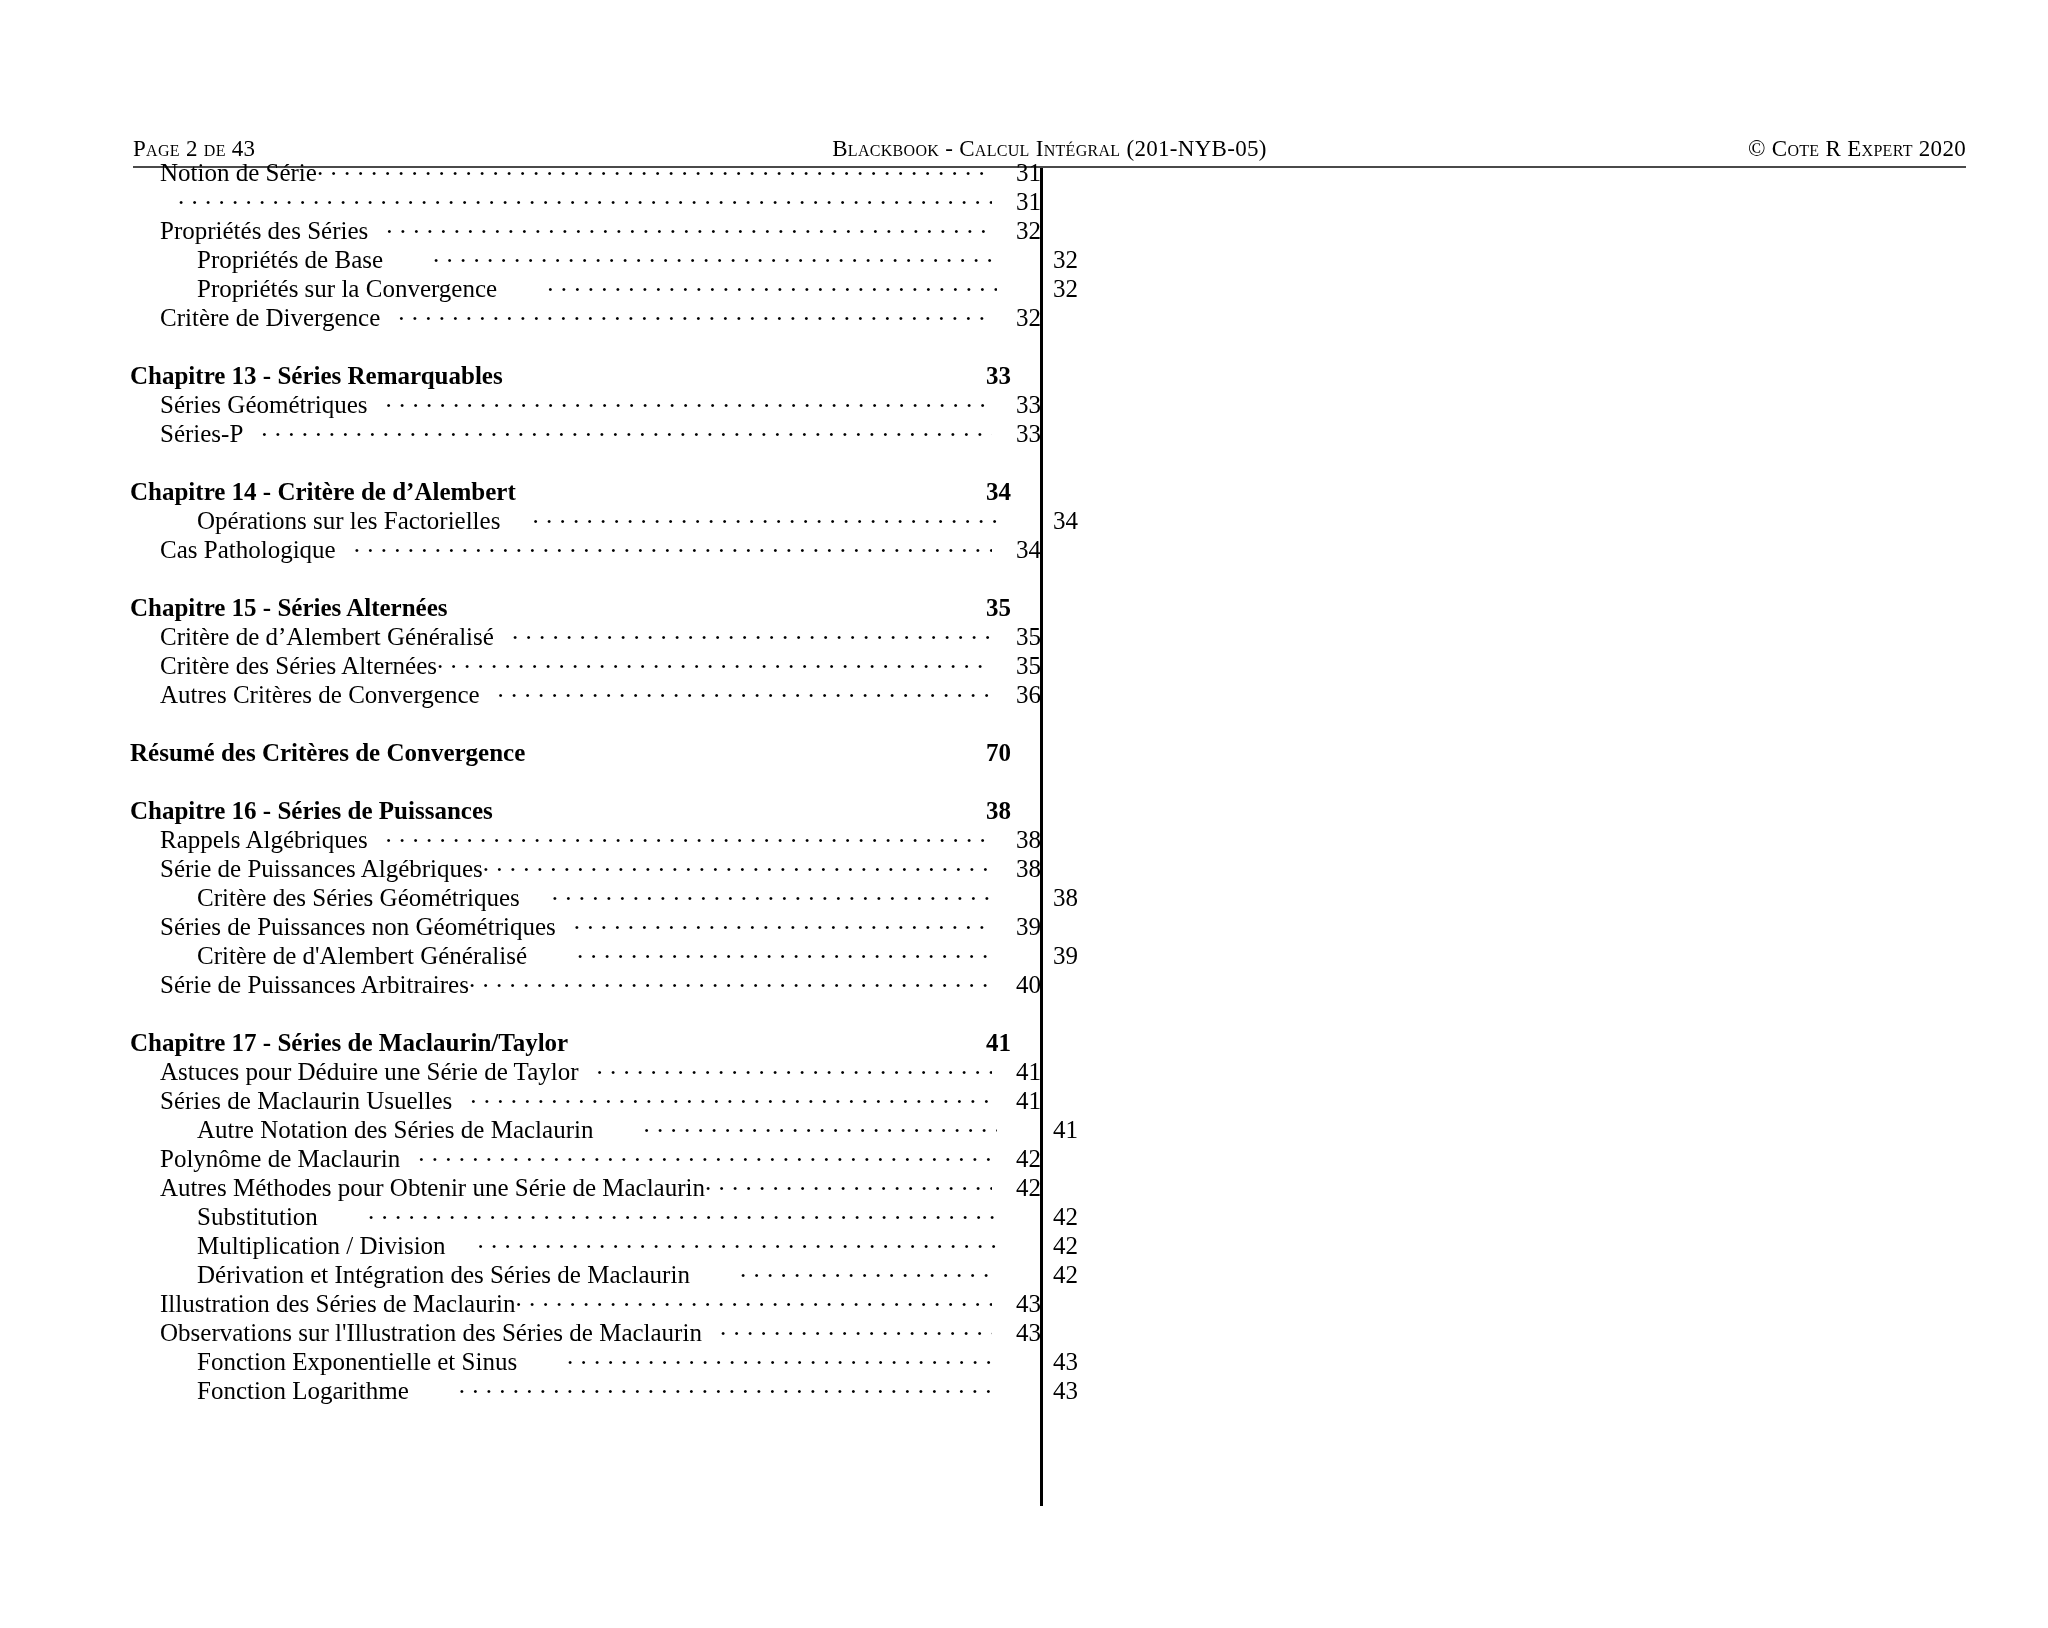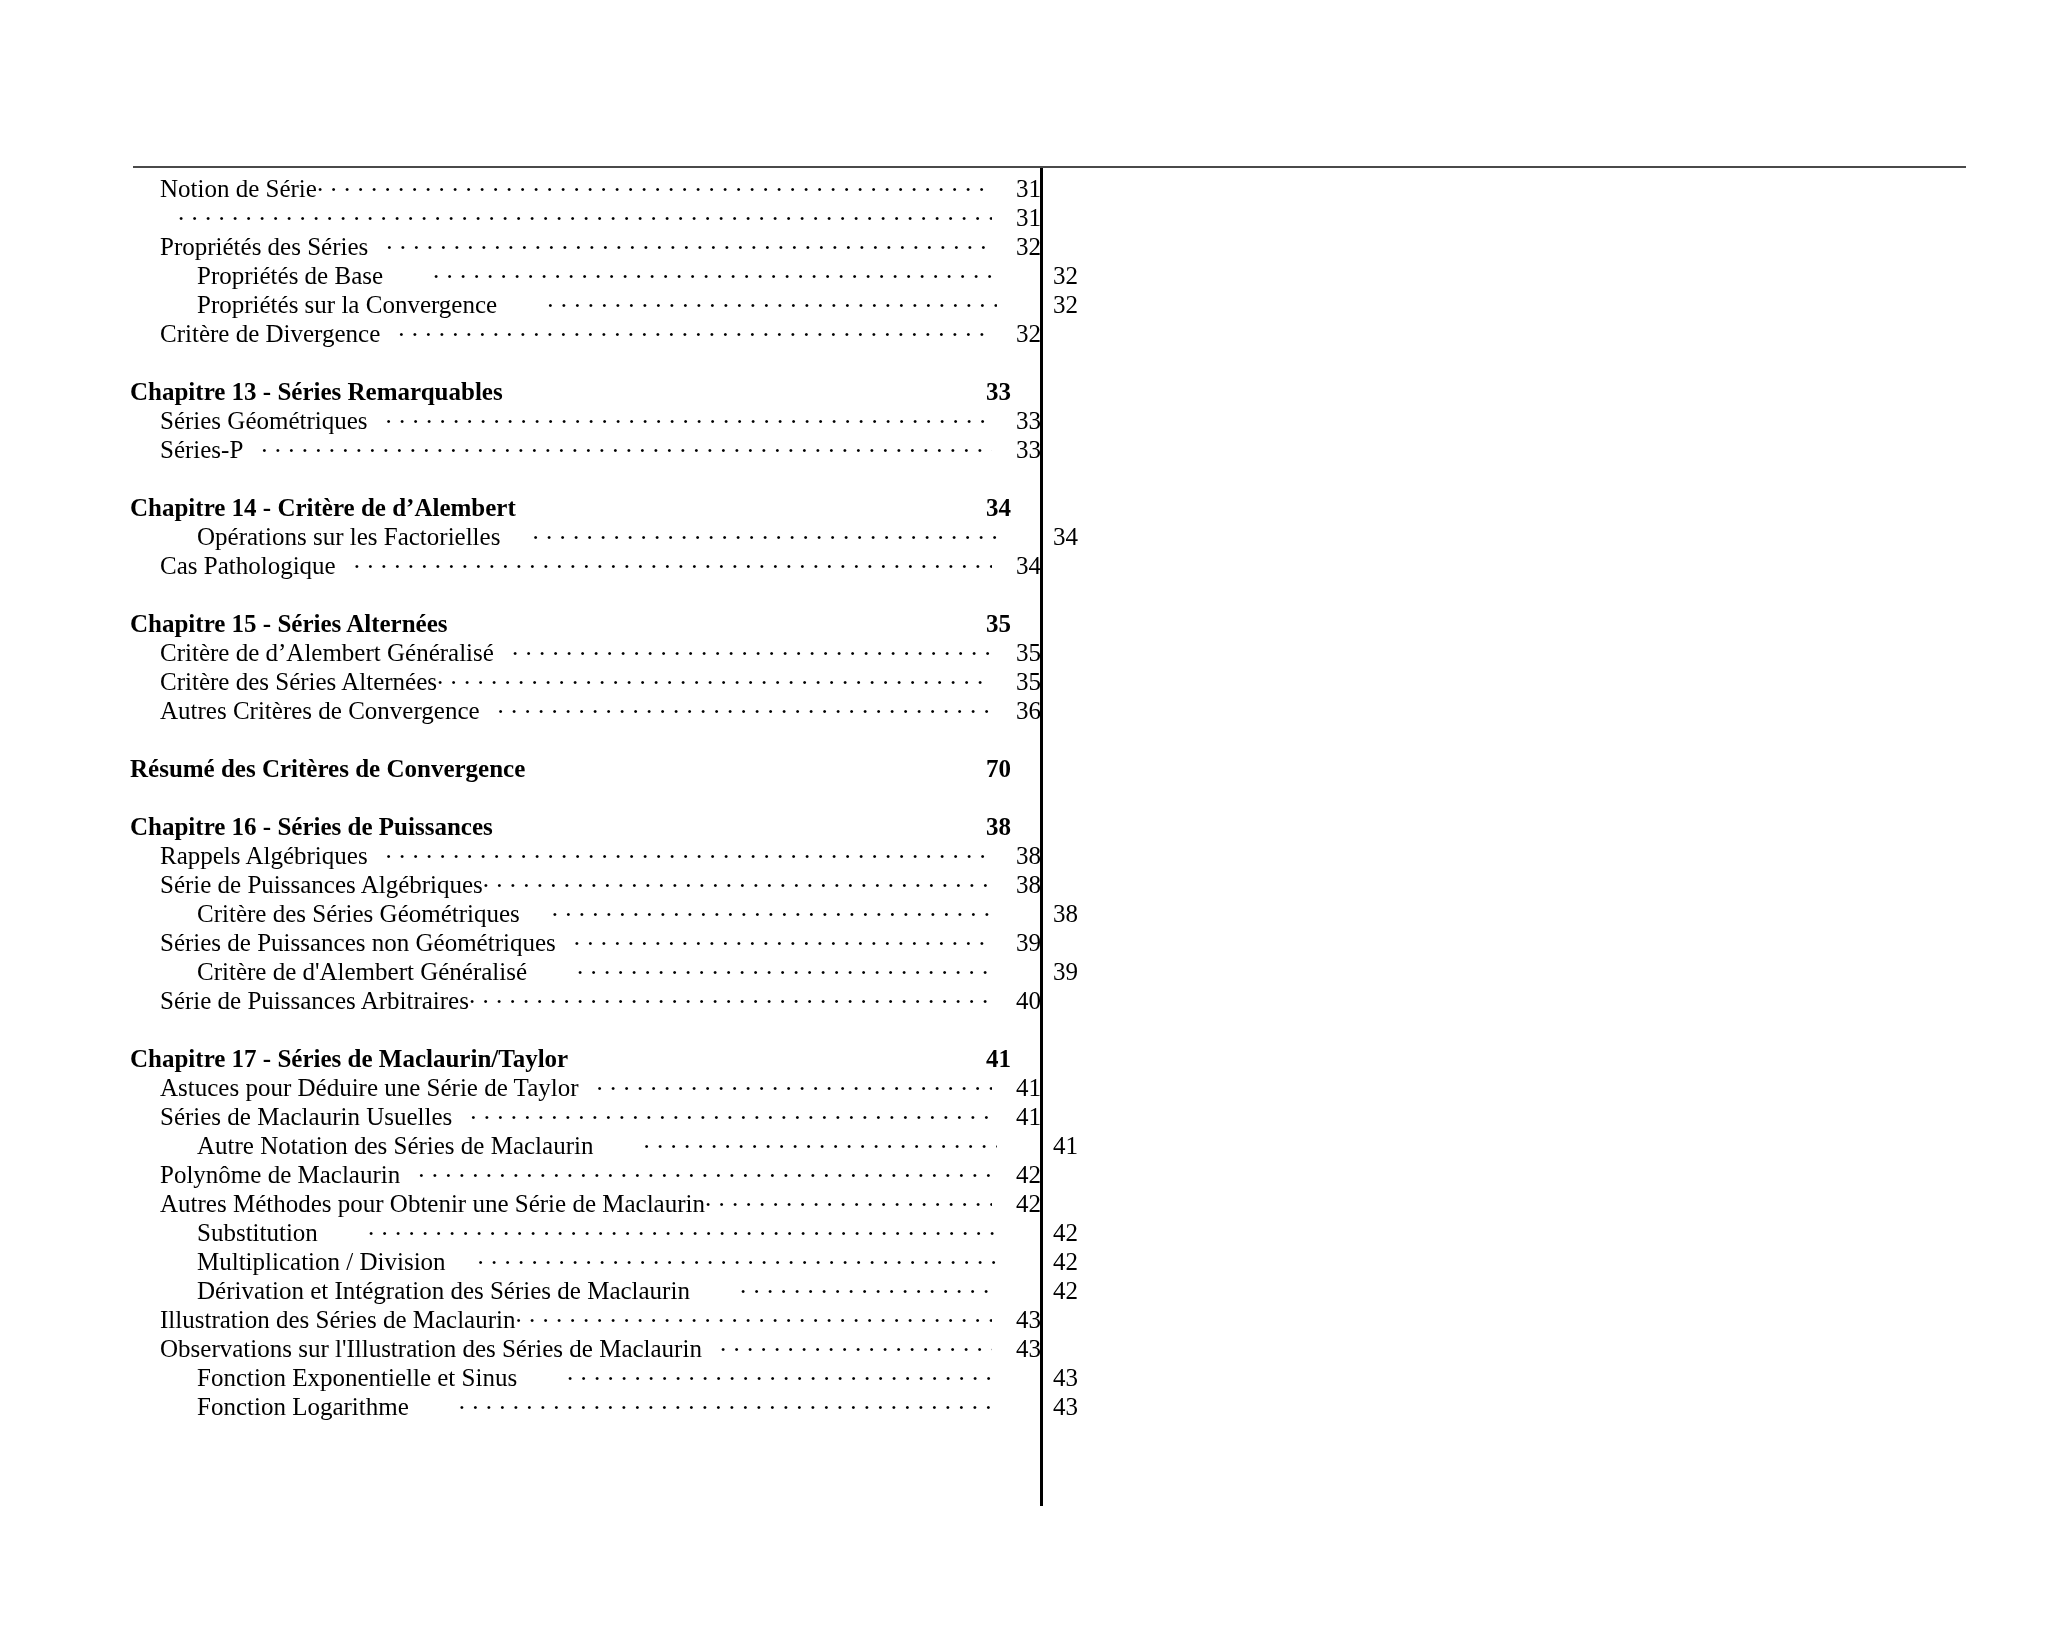--- a/index.html
+++ b/index.html
@@ -57,21 +57,21 @@
     top: 168px;
     width: 3px;
     height: 1338px;
     background: #000000;
   }
 
   
   .toc {
     position: absolute;
     left: 130px;
-    top: 172px;
+    top: 156px;
     width: 910px;
   }
 
   .toc-row {
     display: flex;
     align-items: baseline;
     width: 100%;
     height: 29px;
     font-size: 25px;
     line-height: 29px;
@@ -118,20 +118,25 @@
   
   .toc-row.chapter .leader::before { content: ""; }
 
   .spacer { height: 29px; }
 </style>
 </head>
 <body>
 
 <div class="page">
 
+  <div class="header">
+    <span class="hdr-left">Page 2 de 43</span>
+    <span class="hdr-mid">Blackbook - Calcul Intégral (201-NYB-05)</span>
+    <span class="hdr-right">© Cote R Expert 2020</span>
+  </div>
 
   <div class="header-rule"></div>
 
   <div class="column-rule"></div>
 
   <div class="toc" id="toc-container">
       <div class="toc-row lvl-1 tight">
         <span class="label">Notion de Série</span>
         <span class="leader"></span>
         <span class="pageno">31</span>

